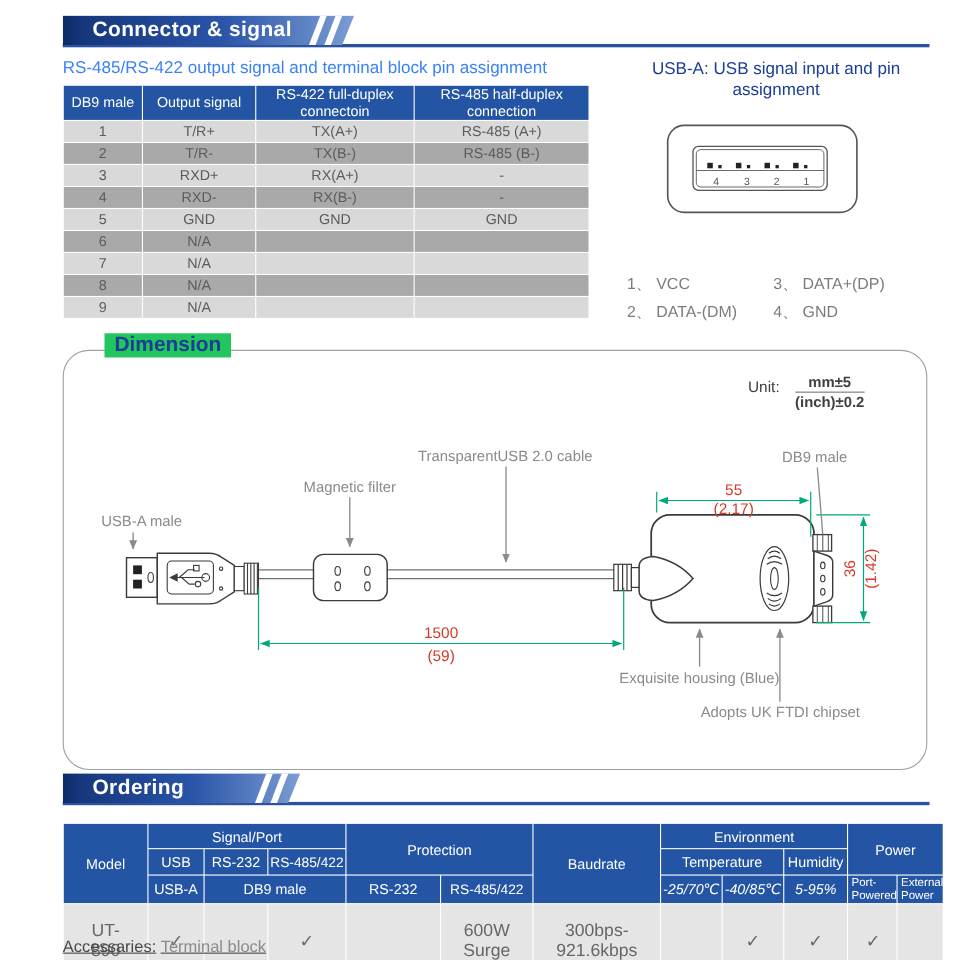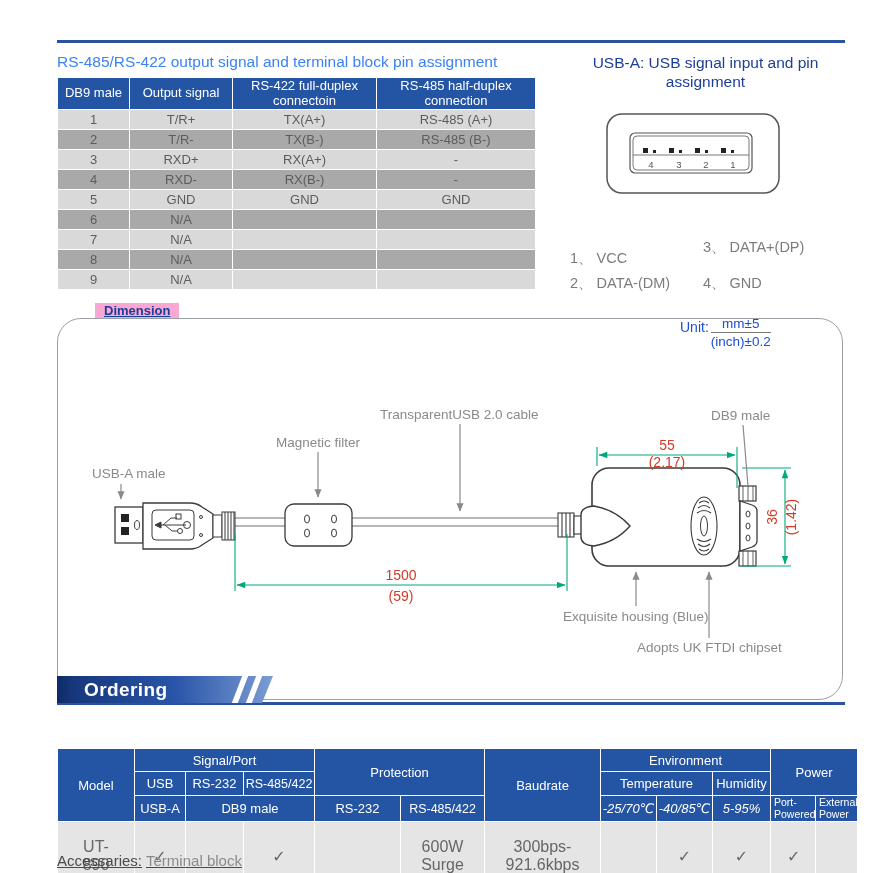--- a/index.html
+++ b/index.html
@@ -31,24 +31,24 @@
   .conn-table tbody tr:nth-child(odd) td{background:#d9d9d9;}
   .conn-table tbody tr:nth-child(even) td{background:#a9a9a9;}
 
   .usb-title{position:absolute;left:563px;top:53px;width:285px;text-align:center;color:#1c3e96;font-size:15.5px;line-height:19px;}
   .usb-svg{position:absolute;left:605px;top:112px;}
   .pin-item{position:absolute;color:#7c7c7c;font-size:14.5px;white-space:nowrap;margin-top:22px;}
   .pin-item .pnum{margin-right:4px;}
 
   
   .dim-box{position:absolute;left:57px;top:318px;width:784px;height:380px;border:1.5px solid #9aa0a6;border-radius:24px;}
-  .dim-title{position:absolute;left:95px;top:303px;background:#f9a8d4;padding:0 9px;color:#1c3e96;font-weight:bold;font-size:13px;text-decoration:underline;}
-  .unit-wrap{position:absolute;left:680px;top:316px;color:#1d4ed8;font-size:14px;}
+  .dim-title{position:absolute;left:95px;top:303px;background:#22c55e;padding:0 9px;color:#1c3e96;font-weight:bold;font-size:19px;}
+  .unit-wrap{position:absolute;left:680px;top:340px;color:#404040;font-size:14px;}
   .unit-wrap .unit-label{vertical-align:14px;}
-  .frac{display:inline-block;text-align:center;font-size:13.5px;margin-left:2px;}
+  .frac{display:inline-block;text-align:center;font-size:13.5px;margin-left:14px;font-weight:bold;}
   .frac .num{display:block;padding:0 6px 1px 6px;border-bottom:1px solid #777;}
   .frac .den{display:block;padding-top:1px;}
   .dim-svg{position:absolute;left:57px;top:392px;}
   .dim-svg text{font-family:"Liberation Sans","DejaVu Sans",sans-serif;}
   .lbl{fill:#8a8a8a;font-size:13.5px;}
   .red{fill:#d43a28;font-size:14px;}
 
   
   .order-table{position:absolute;left:57px;top:748px;width:788px;border-collapse:separate;border-spacing:1px;table-layout:fixed;}
   .order-table th{background:#2355a4;color:#fff;font-weight:normal;font-size:13px;text-align:center;padding:0;}
@@ -59,20 +59,25 @@
   .order-table th.xs{font-size:10.5px;line-height:11.5px;text-align:left;padding-left:3px;}
   .order-table td{background:#e5e5e5;color:#666;font-size:16px;text-align:center;height:26px;padding:16px;}
   .accessories{position:absolute;left:57px;top:852px;font-size:15px;color:#4a4a4a;text-decoration:underline;}
   .accessories .acc-val{color:#8a8a8a;margin-left:4px;}
 </style>
 </head>
 <body>
 
 <div class="banner" style="top:14px">
   <div class="banner-line"></div>
+  <div class="banner-bar" style="width:265px">
+    <span class="banner-text">Connector &amp; signal</span>
+    <i class="stripe s1"></i>
+    <i class="stripe s2"></i>
+  </div>
 </div>
 
 <div class="conn-title">RS-485/RS-422 output signal and terminal block pin assignment</div>
 
 <table class="conn-table">
   <colgroup>
       <col style="width:71px">
       <col style="width:102px">
       <col style="width:143px">
       <col style="width:158px">
@@ -167,21 +172,21 @@
     <text x="46" y="56">4</text>
     <text x="74" y="56">3</text>
     <text x="101" y="56">2</text>
     <text x="128" y="56">1</text>
   </g>
 </svg>
 
 <div class="pin-item" style="left:570px;top:227px">
   <span class="pnum">1、</span><span>VCC</span>
 </div>
-<div class="pin-item" style="left:703px;top:216px">
+<div class="pin-item" style="left:703px;top:227px">
   <span class="pnum">3、</span><span>DATA+(DP)</span>
 </div>
 <div class="pin-item" style="left:570px;top:252px">
   <span class="pnum">2、</span><span>DATA-(DM)</span>
 </div>
 <div class="pin-item" style="left:703px;top:252px">
   <span class="pnum">4、</span><span>GND</span>
 </div>
 
 <div class="dim-box"></div>
@@ -325,21 +330,21 @@
   <g stroke="#8a8a8a" stroke-width="1.2" fill="none">
     <line x1="121" y1="484" x2="121" y2="499" marker-end="url(#ag)"></line>
     <line x1="318" y1="452" x2="318" y2="497" marker-end="url(#ag)"></line>
     <line x1="460" y1="424" x2="460" y2="511" marker-end="url(#ag)"></line>
     <line x1="743" y1="425" x2="748" y2="486"></line>
     <line x1="636" y1="606" x2="636" y2="572" marker-end="url(#ag)"></line>
     <line x1="709" y1="638" x2="709" y2="572" marker-end="url(#ag)"></line>
   </g>
 </svg>
 
-<div class="banner" style="top:676px">
+<div class="banner" style="top:703px">
   <div class="banner-line"></div>
   <div class="banner-bar" style="width:216px">
     <span class="banner-text">Ordering</span>
     <i class="stripe s1"></i>
     <i class="stripe s2"></i>
   </div>
 </div>
 
 <table class="order-table">
   <colgroup>

